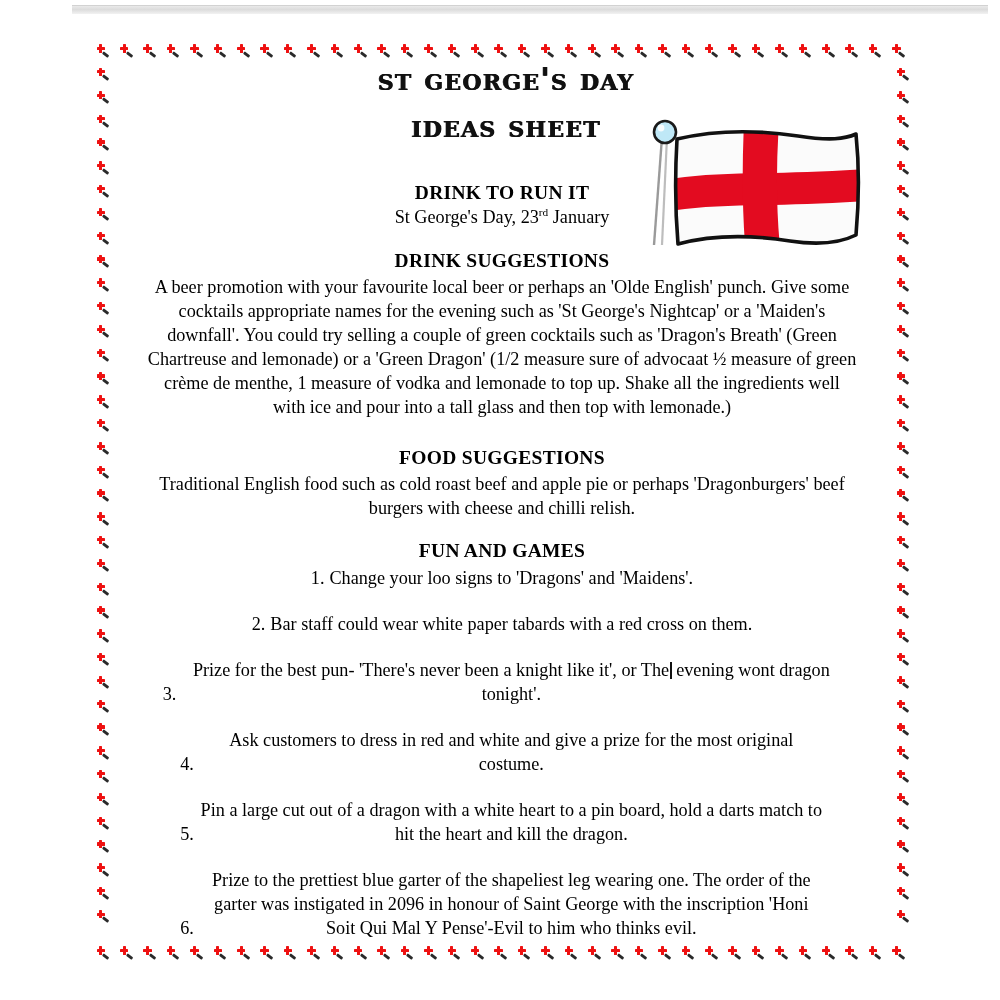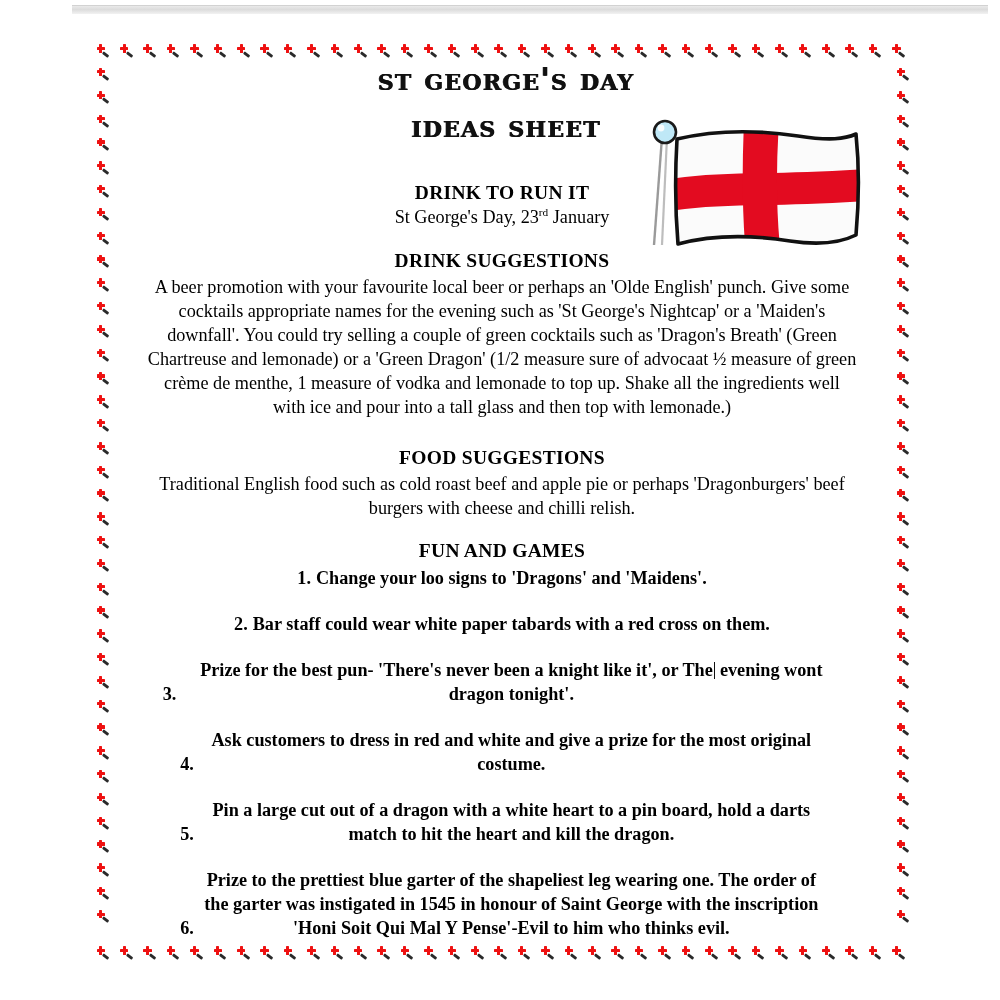--- a/index.html
+++ b/index.html
@@ -153,21 +153,20 @@
     margin: 2px 0 0 0;
     padding: 0;
     text-align: center;
   }
   ol#games-list > li {
     font-size: 18.2px;
     line-height: 1.32;
     margin: 0 auto;
     padding: 0;
     text-align: center;
-    font-weight: bold;
   }
   ol#games-list > li + li { margin-top: 22px; }
   .li-num { margin-right: 5px; }
   .li-body { display: inline; }
 
   
   .caret {
     display: inline-block;
     width: 1.6px;
     height: 17px;
@@ -972,18 +971,18 @@
     </div>
 
     <div class="blk-games">
       <p class="section-heading">FUN AND GAMES</p>
       <ol id="games-list">
           <li><span class="li-num">1.</span><span class="li-body w-narrow">Change your loo signs to 'Dragons' and 'Maidens'.</span></li>
           <li><span class="li-num">2.</span><span class="li-body w-wide">Bar staff could wear white paper tabards with a red cross on them.</span></li>
           <li><span class="li-num">3.</span><span class="li-body w-wide">Prize for the best pun- 'There's never been a knight like it', or The<span class="caret"></span><span> evening wont dragon tonight'.</span></span></li>
           <li><span class="li-num">4.</span><span class="li-body w-med">Ask customers to dress in red and white and give a prize for the most original costume.</span></li>
           <li><span class="li-num">5.</span><span class="li-body w-med">Pin a large cut out of a dragon with a white heart to a pin board, hold a darts match to hit the heart and kill the dragon.</span></li>
-          <li><span class="li-num">6.</span><span class="li-body w-med">Prize to the prettiest blue garter of the shapeliest leg wearing one. The order of the garter was instigated in 1545 in honour of Saint George with the inscription 'Honi Soit Qui Mal Y Pense'-Evil to him who thinks evil.</span></li>
+          <li><span class="li-num">6.</span><span class="li-body w-med">Prize to the prettiest blue garter of the shapeliest leg wearing one. The order of the garter was instigated in 2096 in honour of Saint George with the inscription 'Honi Soit Qui Mal Y Pense'-Evil to him who thinks evil.</span></li>
         </ol>
     </div>
 
   </div>
 </div>
 
 </body></html>

